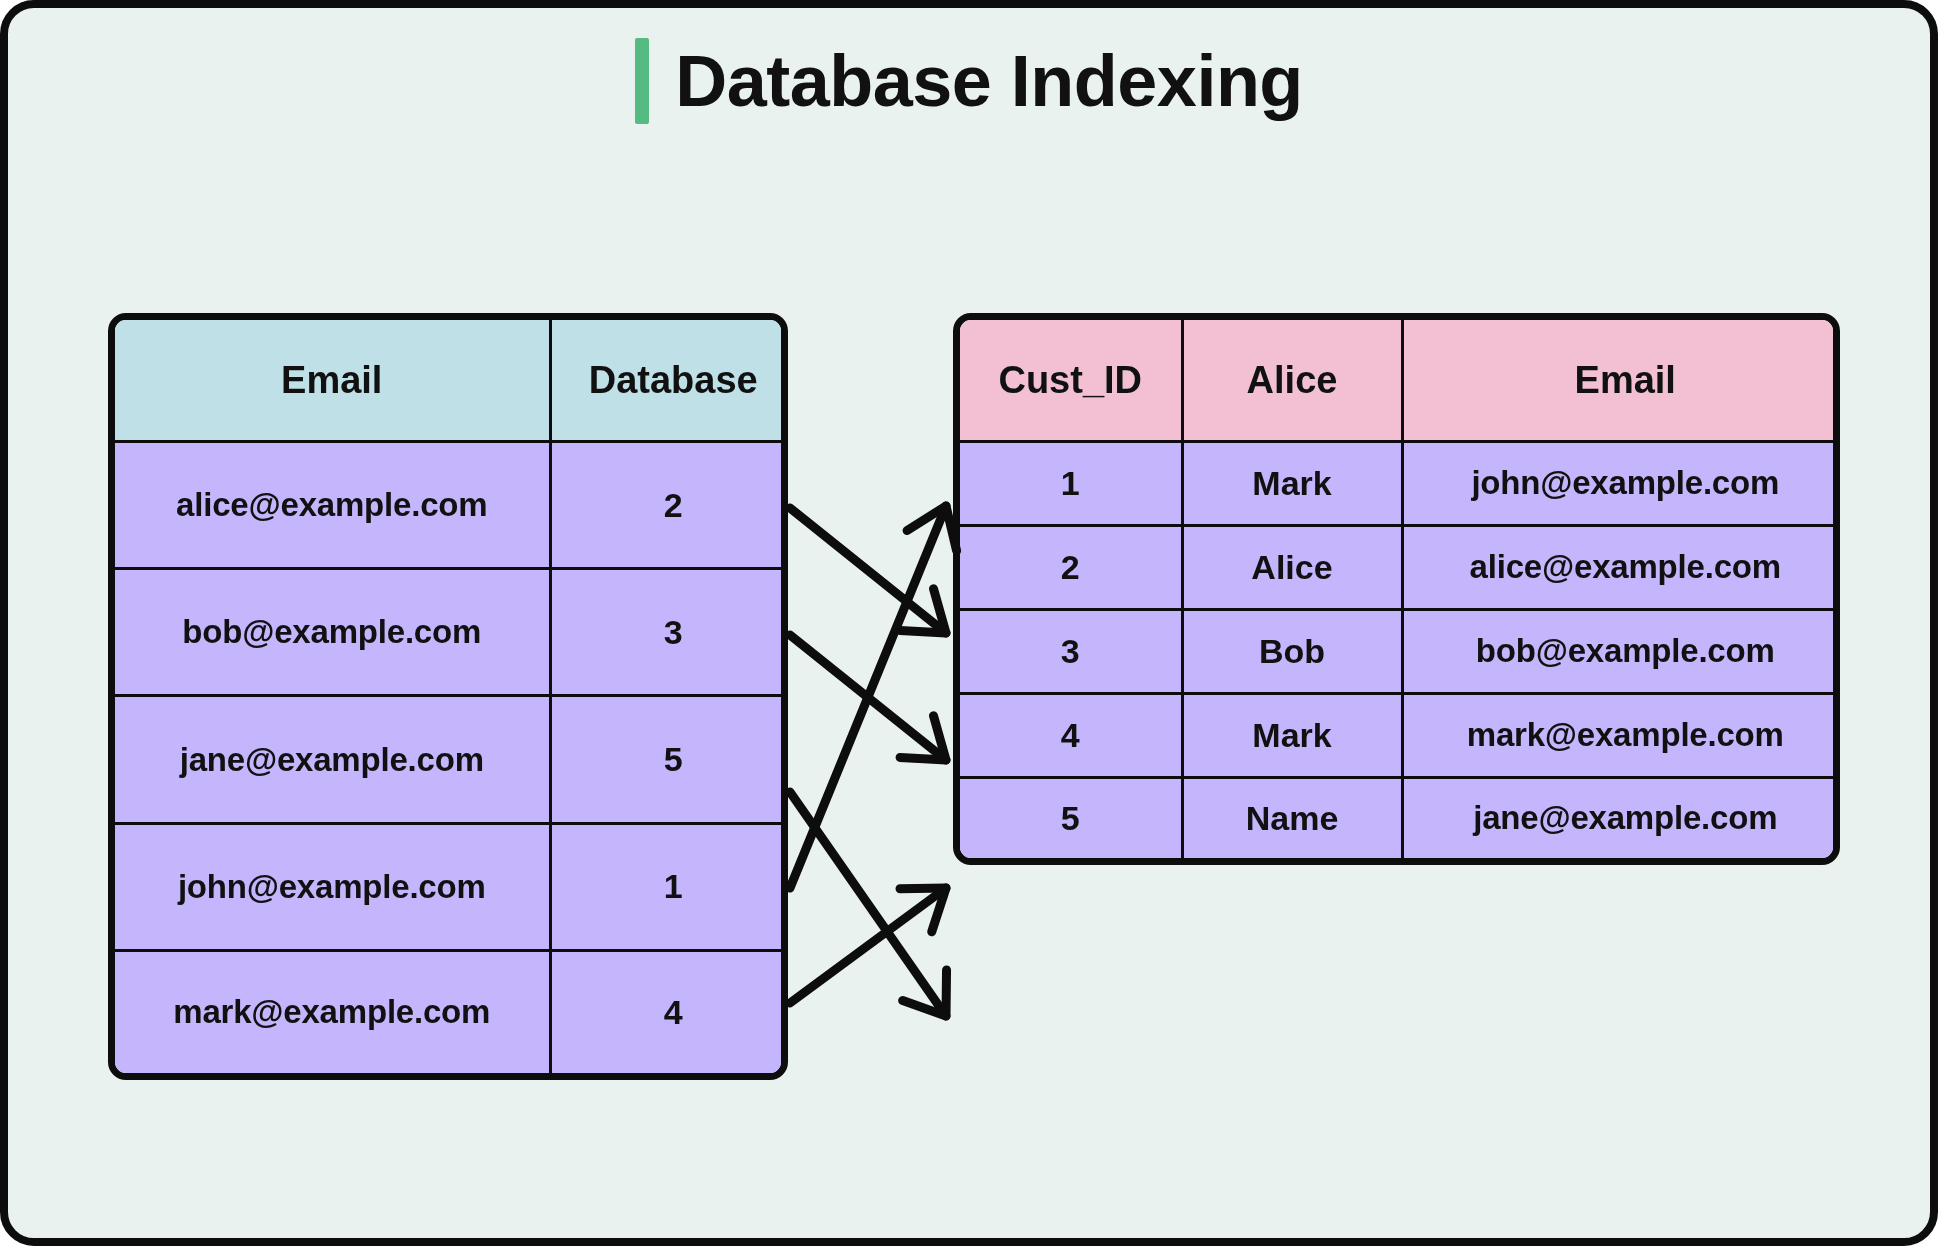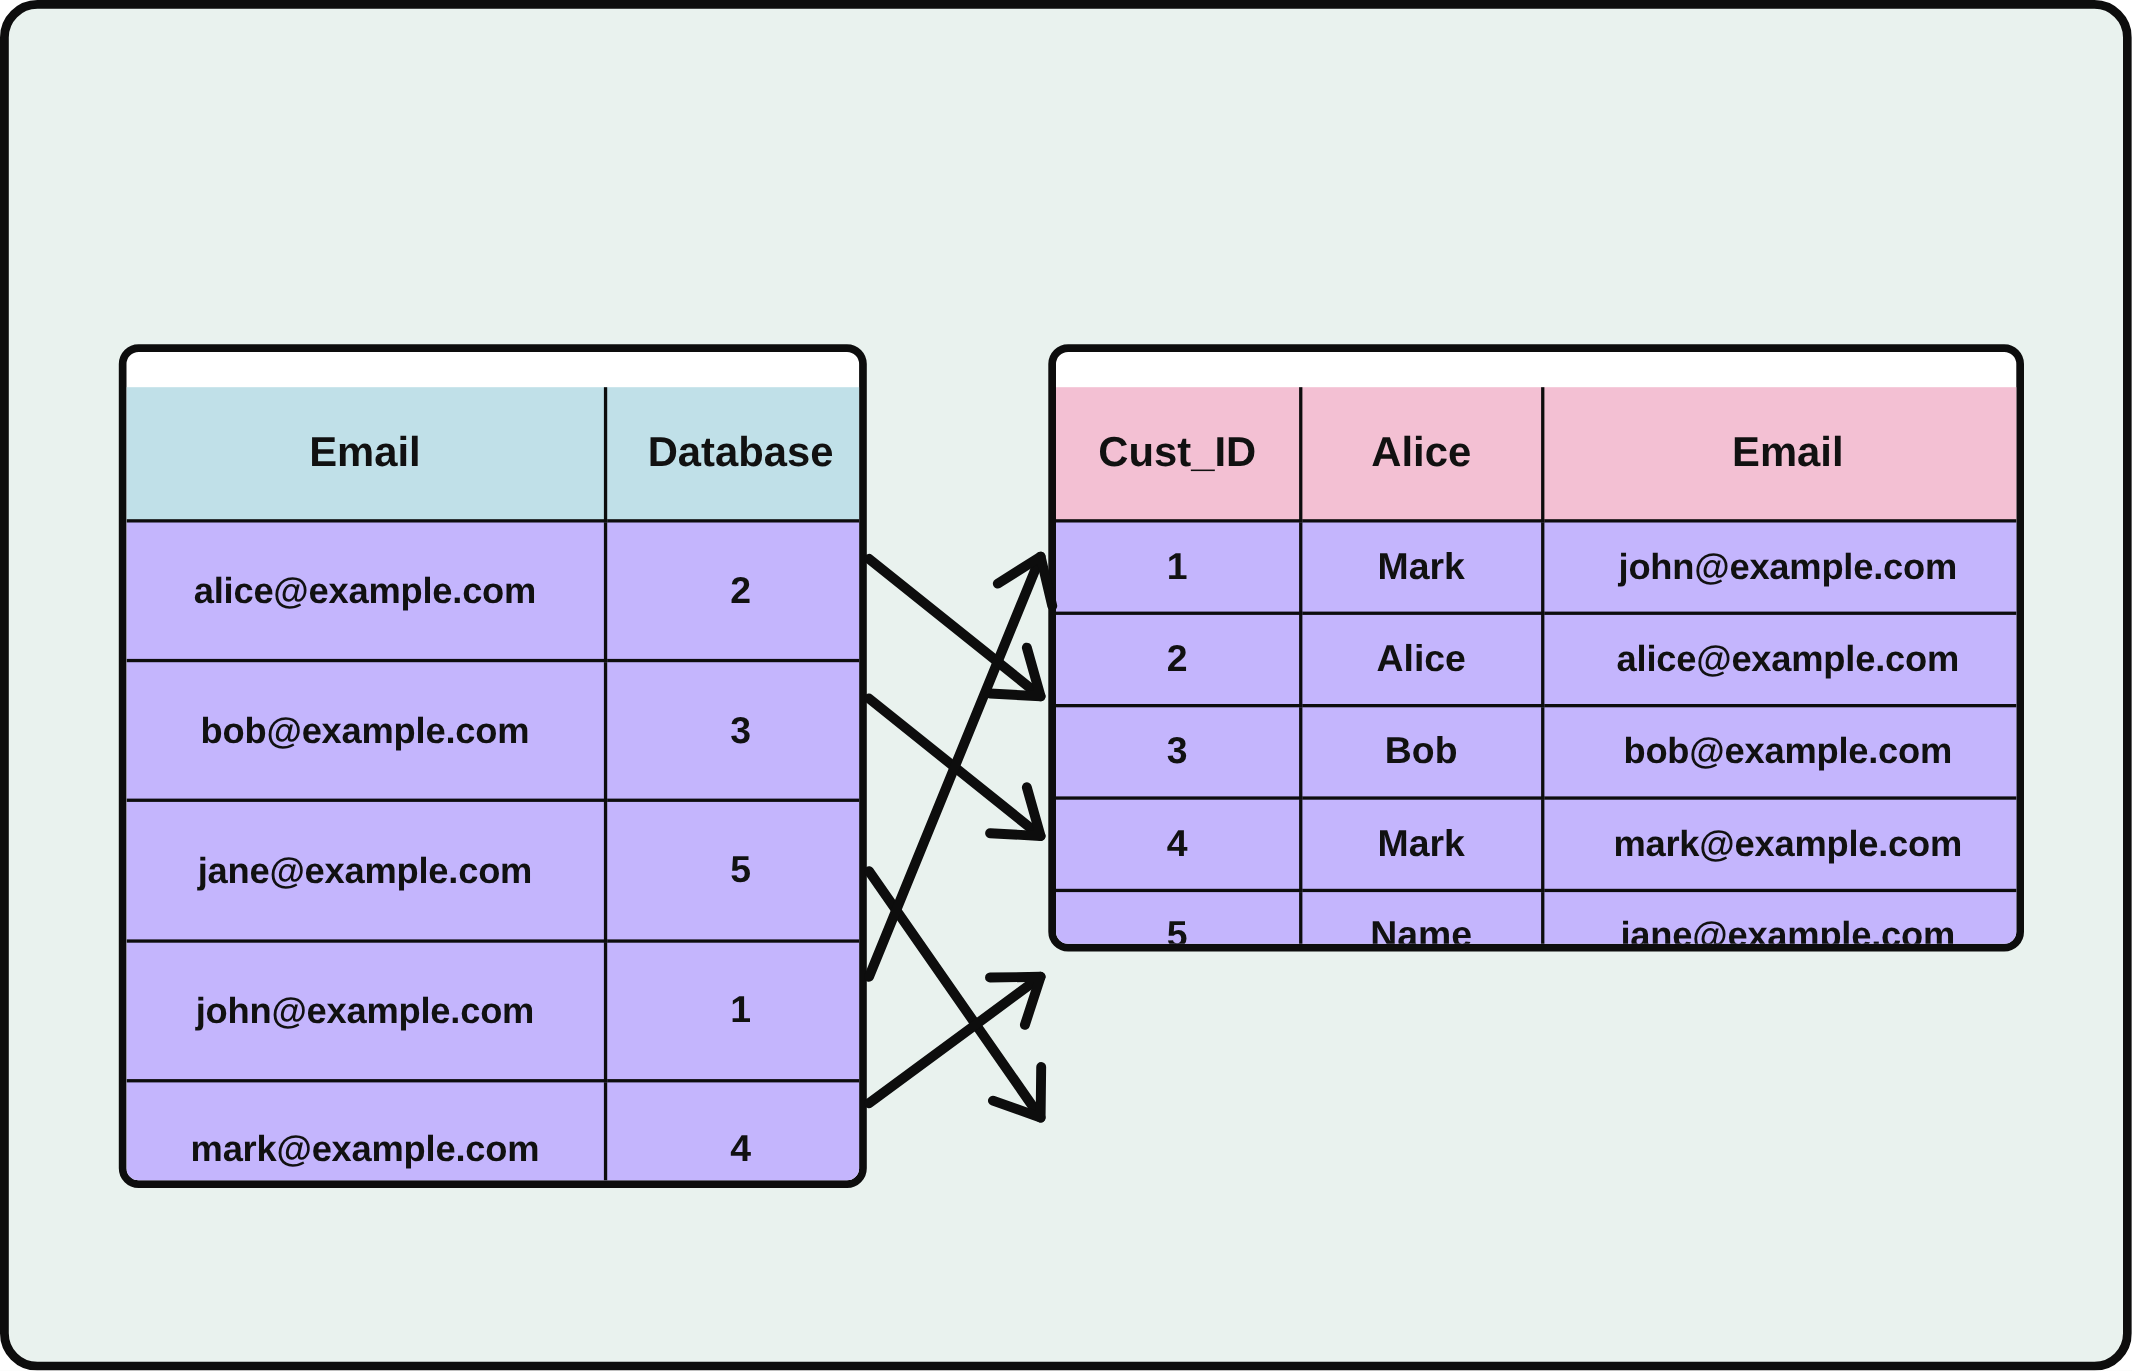--- a/index.html
+++ b/index.html
@@ -55,21 +55,20 @@
     border-radius: 18px;
     background: #ffffff;
     overflow: hidden;
     border-collapse: collapse;
   }
   .data-table table {
     width: 100%;
     height: 100%;
     border-collapse: collapse;
     table-layout: fixed;
-    margin-top: 32px;
   }
   .data-table th,
   .data-table td {
     border: 3.5px solid #0d0d0d;
     text-align: center;
     vertical-align: middle;
     color: #111111;
     font-weight: 700;
     padding: 0 6px;
   }
@@ -125,20 +124,24 @@
     width: 1938px;
     height: 1246px;
     pointer-events: none;
   }
 </style>
 </head>
 <body>
 
 <div id="canvas">
 
+  <div id="title-block">
+    <div id="title-accent-bar"></div>
+    <div id="page-title">Database Indexing</div>
+  </div>
 
   <div class="data-table" id="index-table">
     <table>
       <colgroup>
         <col class="col-email">
           <col class="col-pointer">
       </colgroup>
       <tbody>
         <tr>
           <th>Email</th>

